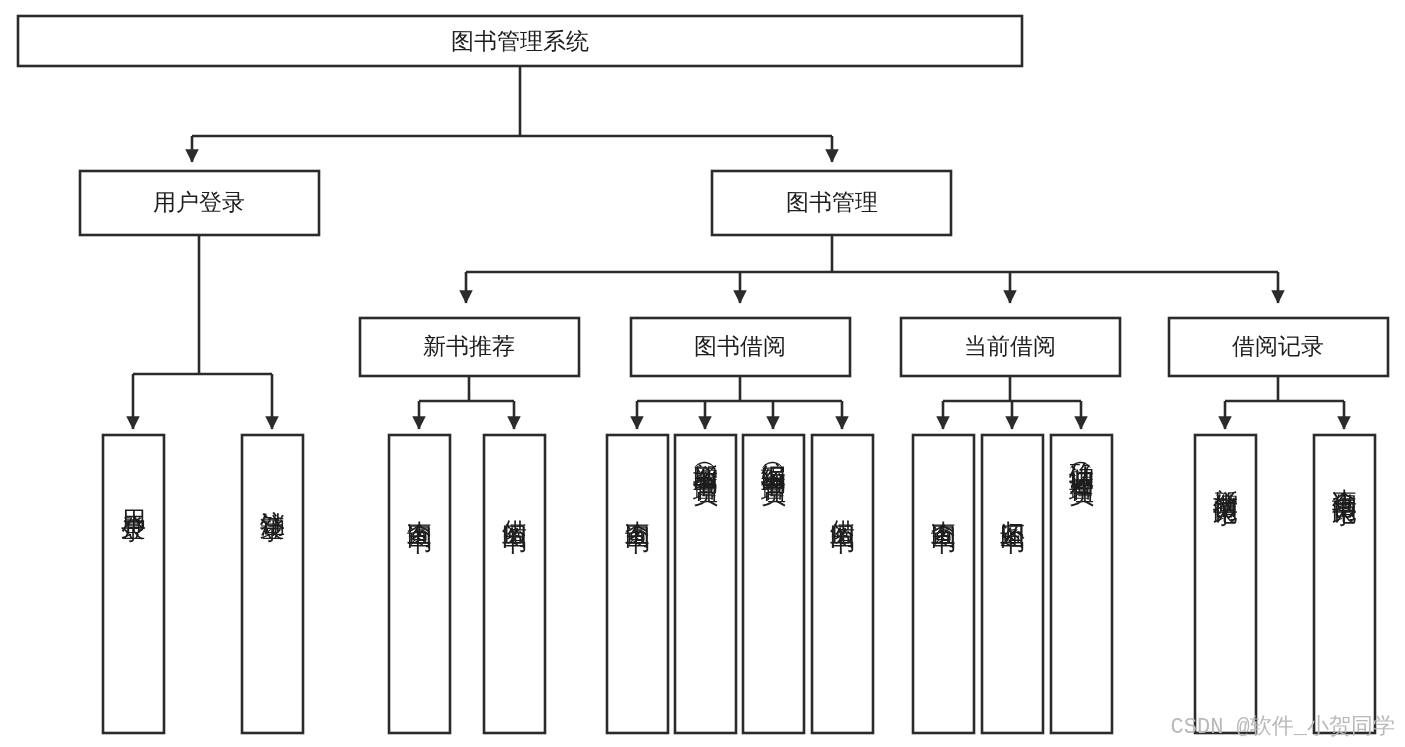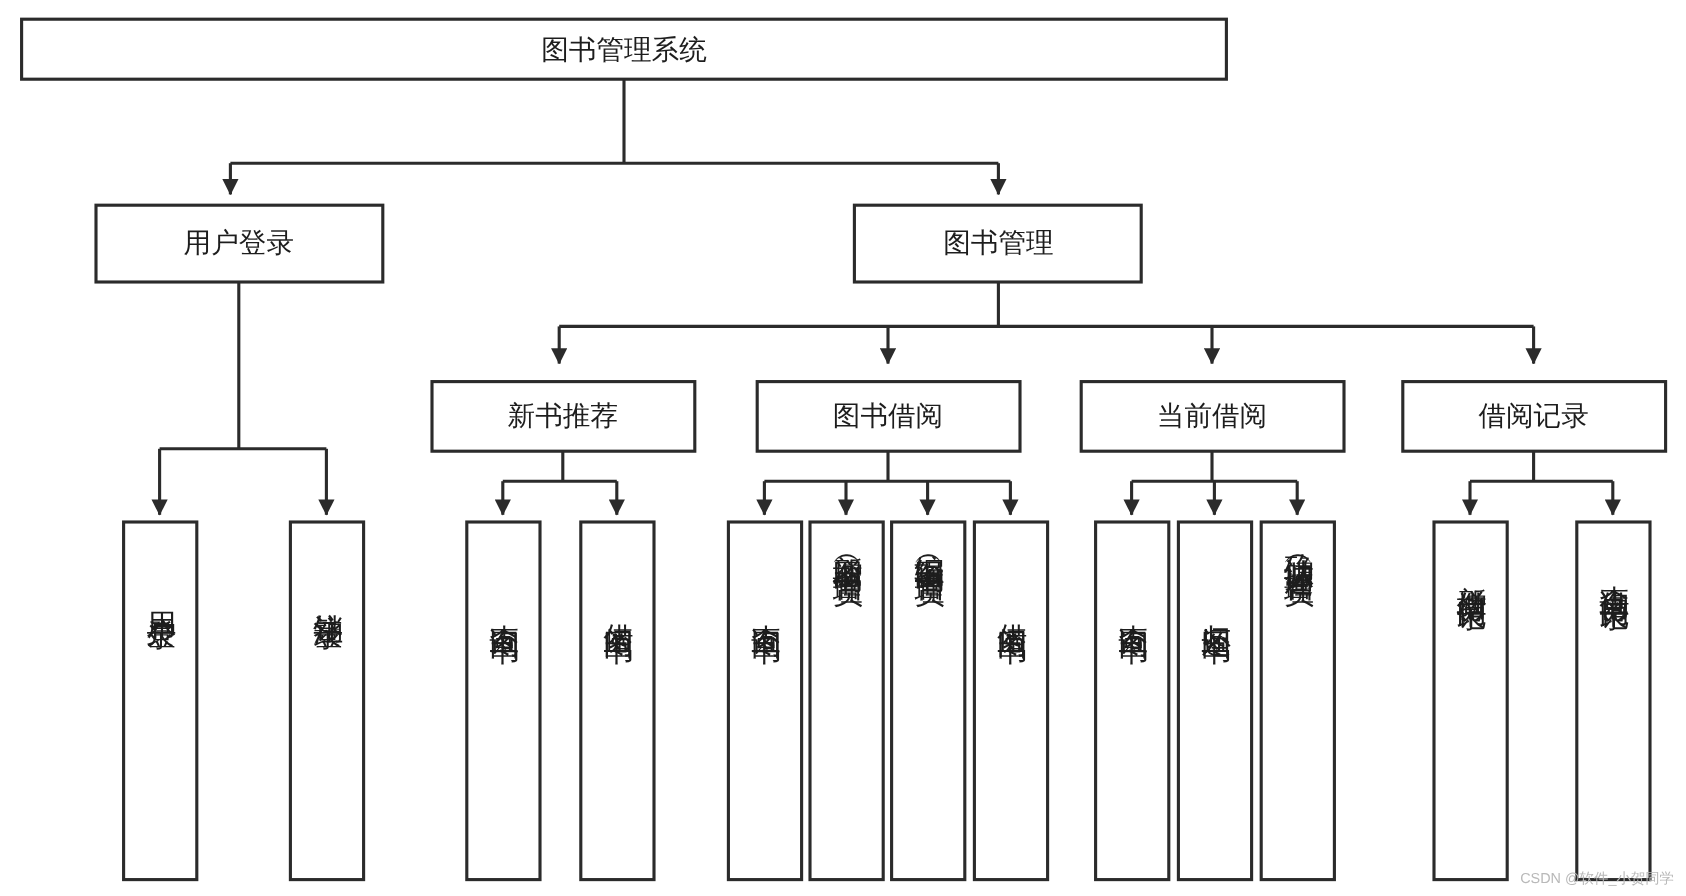--- a/index.html
+++ b/index.html
@@ -59,22 +59,22 @@
     font-size: 25px;
     line-height: 1.0;
     color: #1d1d1d;
     letter-spacing: 3px;
     white-space: nowrap;
   }
   .watermark {
     position: absolute;
     right: 10px;
     bottom: 6px;
-    font-family: Liberation Sans, sans-serif;
-    font-size: 12px;
+    font-family: Liberation Mono, monospace;
+    font-size: 22px;
     color: #b9b9b9;
     white-space: nowrap;
     pointer-events: none;
     margin-top: 32px;
   }
 </style>
 </head>
 <body>
 
 <div id="diagram-root">

